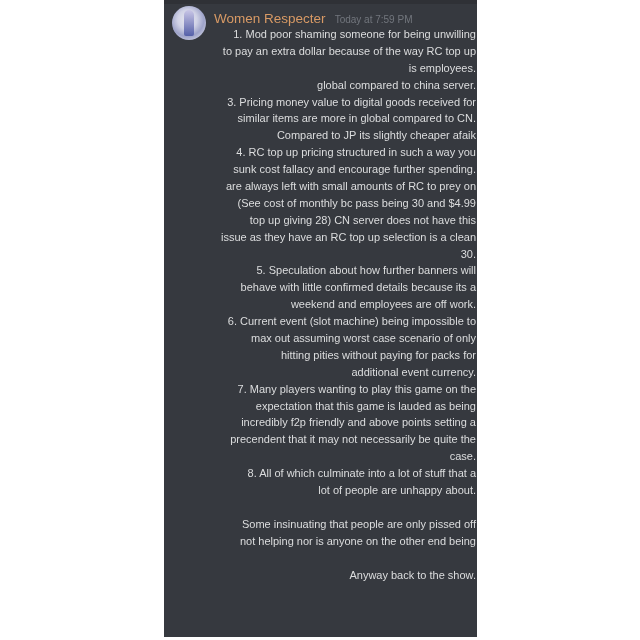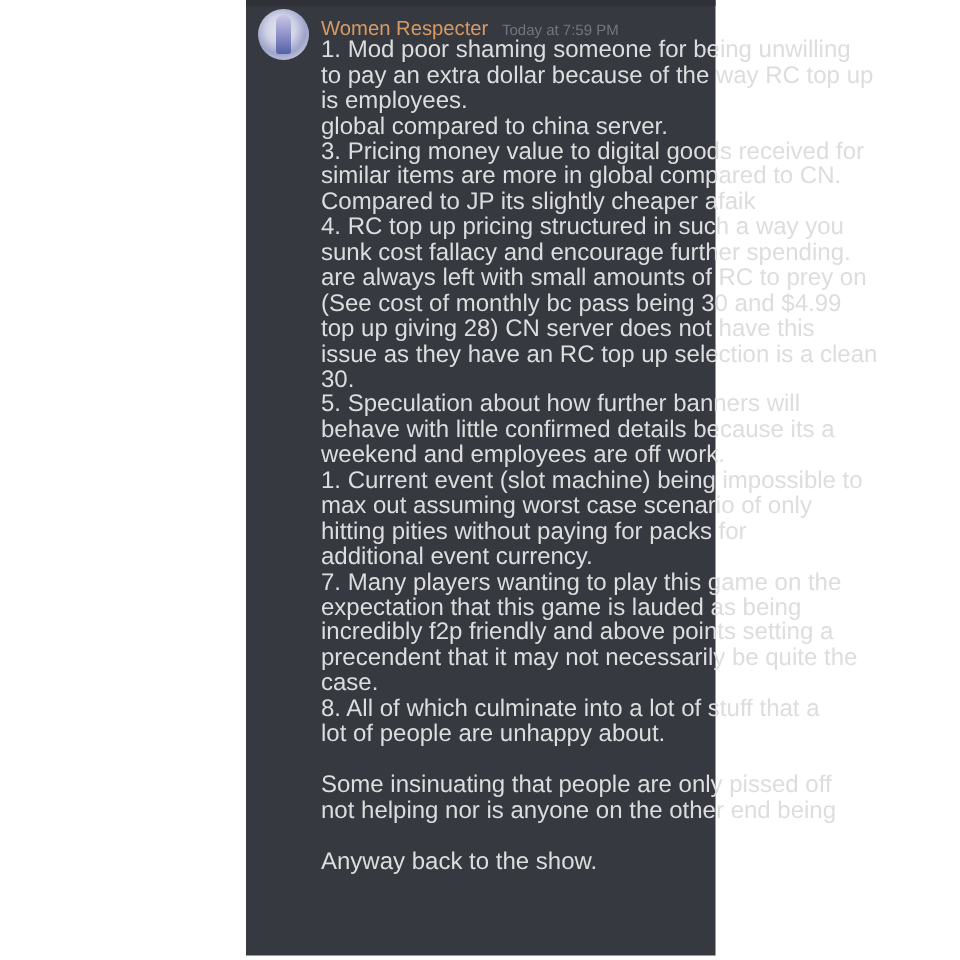--- a/index.html
+++ b/index.html
@@ -8,20 +8,21 @@
       background: #ffffff;
       position: relative;
       overflow: hidden;
       font-family: "DejaVu Sans", "Liberation Sans", sans-serif;
     }
     .panel {
       position: absolute;
       left: 164px; top: 0;
       width: 313px; height: 637px;
       background: #36393f;
+      text-align: right;
     }
     .panel .topband {
       position: absolute; left: 0; top: 0; width: 100%; height: 4px;
       background: #2f3136;
     }
     .avatar {
       position: absolute;
       left: 8px; top: 6px;
       width: 34px; height: 34px;
       border-radius: 50%;
@@ -48,21 +49,21 @@
       font-size: 10px;
       margin-left: 4px;
       font-family: "Liberation Sans", sans-serif;
     }
     .content {
       position: absolute;
       left: 50px; top: 26px;
       width: 262px;
       color: #dcddde;
       font-family: "Liberation Sans", sans-serif;
-      font-size: 16px;
+      font-size: 11px;
       line-height: 16.9px;
     }
     .line { white-space: nowrap; display: block; height: 16.9px; }
     .blank { display: block; height: 16.9px; }
   </style>
 </head>
 <body>
 
 <div class="panel">
   <div class="topband"></div>
@@ -84,21 +85,21 @@
       <span class="line">4. RC top up pricing structured in such a way you</span>
       <span class="line">sunk cost fallacy and encourage further spending.</span>
       <span class="line">are always left with small amounts of RC to prey on</span>
       <span class="line">(See cost of monthly bc pass being 30 and $4.99</span>
       <span class="line">top up giving 28) CN server does not have this</span>
       <span class="line">issue as they have an RC top up selection is a clean</span>
       <span class="line">30.</span>
       <span class="line">5. Speculation about how further banners will</span>
       <span class="line">behave with little confirmed details because its a</span>
       <span class="line">weekend and employees are off work.</span>
-      <span class="line">1. Current event (slot machine) being impossible to</span>
+      <span class="line">6. Current event (slot machine) being impossible to</span>
       <span class="line">max out assuming worst case scenario of only</span>
       <span class="line">hitting pities without paying for packs for</span>
       <span class="line">additional event currency.</span>
       <span class="line">7. Many players wanting to play this game on the</span>
       <span class="line">expectation that this game is lauded as being</span>
       <span class="line">incredibly f2p friendly and above points setting a</span>
       <span class="line">precendent that it may not necessarily be quite the</span>
       <span class="line">case.</span>
       <span class="line">8.  All of which culminate into a lot of stuff that a</span>
       <span class="line">lot of people are unhappy about.</span>

